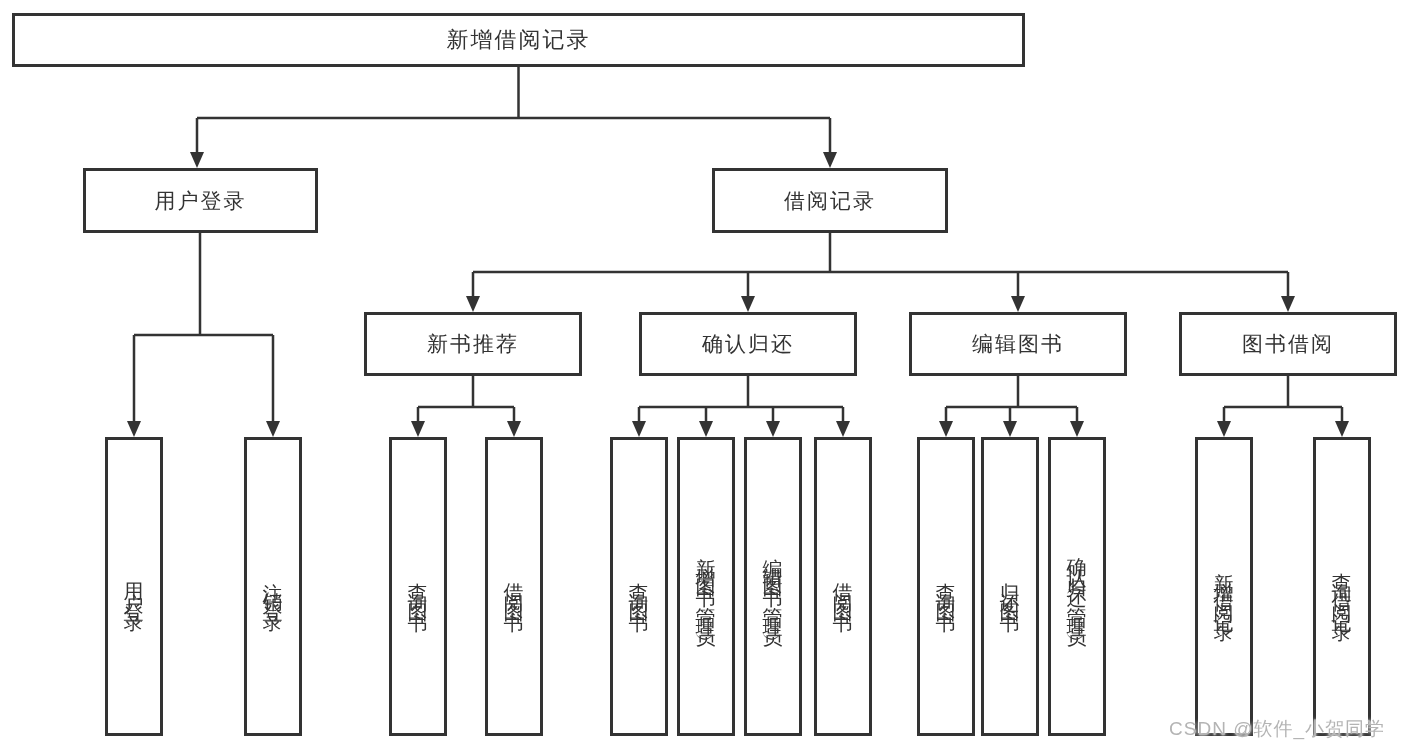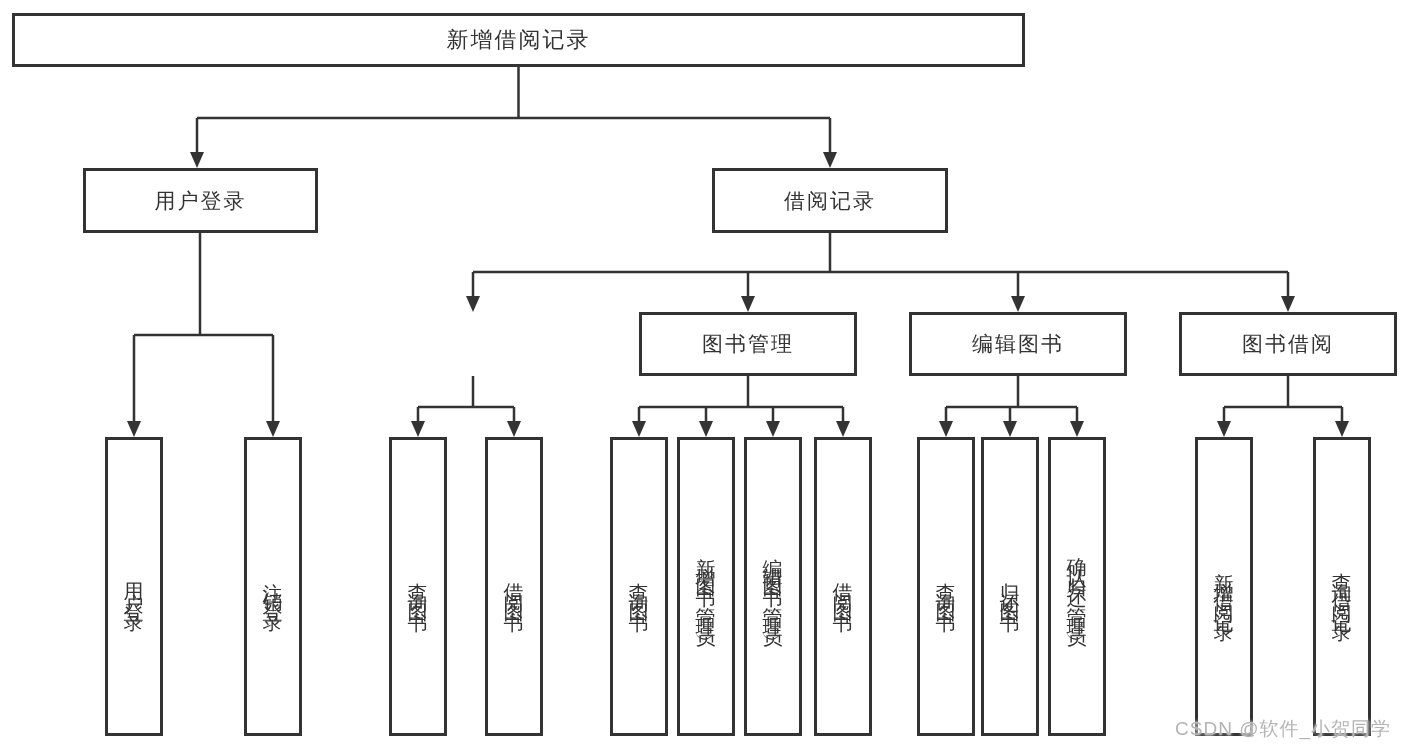--- a/index.html
+++ b/index.html
@@ -49,21 +49,21 @@
   }
   .vtext {
     writing-mode: vertical-rl;
     text-orientation: mixed;
     letter-spacing: 10px;
     white-space: nowrap;
     line-height: 1;
   }
   .watermark {
     position: absolute;
-    right: 14px;
+    right: 20px;
     bottom: 5px;
     font-size: 19px;
     color: #b4b4b4;
     letter-spacing: 1px;
     text-shadow: 0 0 2px #ffffff, 0 0 4px #ffffff;
     z-index: 5;
   }
   svg .wire {
     stroke: #333333;
     stroke-width: 2.5;
@@ -126,22 +126,25 @@
     <span>新增借阅记录</span>
   </div>
 
   <div class="box box-h" style="left:83px;width:235px;">
     <span>用户登录</span>
   </div>
   <div class="box box-h" style="left:712px;width:236px;">
     <span>借阅记录</span>
   </div>
 
+  <div class="box box-h3" style="left:364px;">
+    <span>新书推荐</span>
+  </div>
   <div class="box box-h3" style="left:639px;">
-    <span>图书管理</span>
+    <span>确认归还</span>
   </div>
   <div class="box box-h3" style="left:909px;">
     <span>编辑图书</span>
   </div>
   <div class="box box-h3" style="left:1179px;">
     <span>图书借阅</span>
   </div>
 
   <div class="box box-leaf" style="left:105px;">
     <span class="vtext">用户登录</span>

